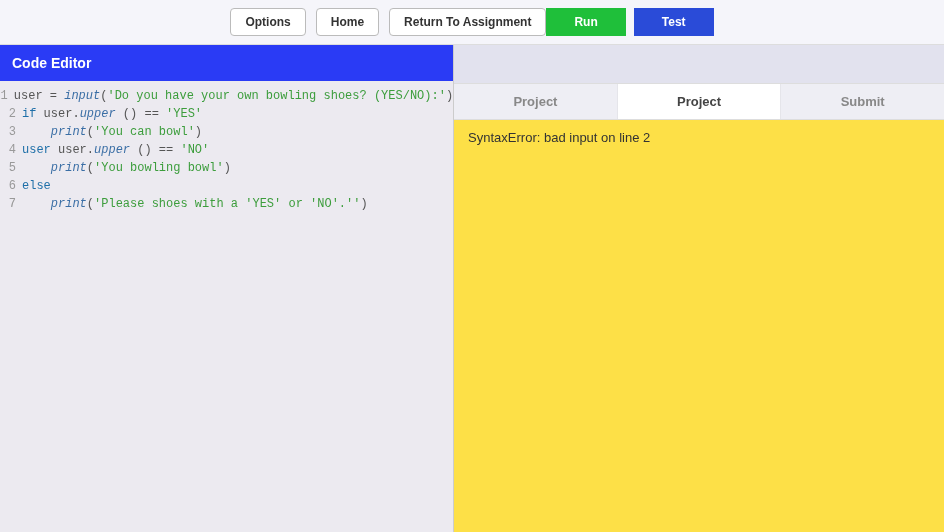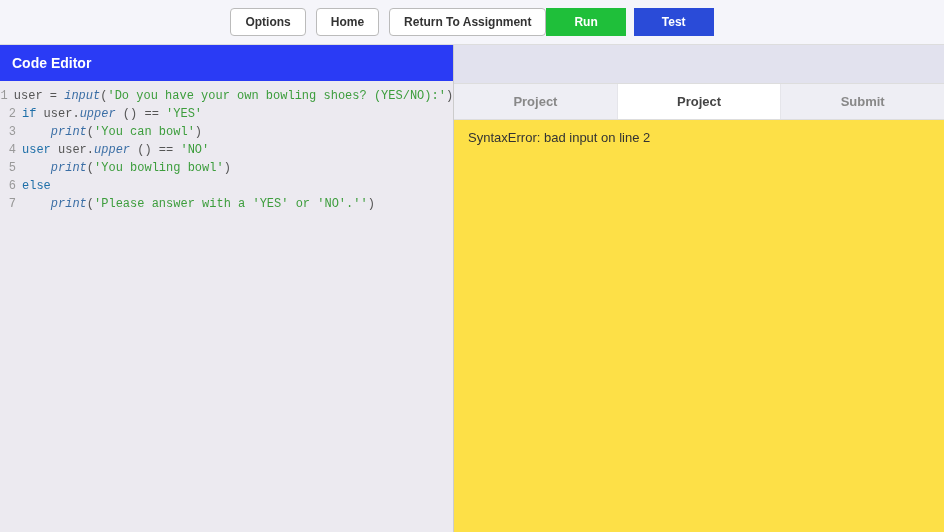--- a/index.html
+++ b/index.html
@@ -153,21 +153,21 @@
 <div class="main">
   <div class="left-panel">
     <div class="editor-header">Code Editor</div>
     <div class="code-area" id="code-area">
         <div class="code-line"><span class="lineno">1</span><span class="code-text"><span class="tok-id">user </span><span class="tok-op">= </span><span class="tok-fn">input</span><span class="tok-op">(</span><span class="tok-str">'Do you have your own bowling shoes? (YES/NO):'</span><span class="tok-op">)</span></span></div>
         <div class="code-line"><span class="lineno">2</span><span class="code-text"><span class="tok-kw">if </span><span class="tok-id">user</span><span class="tok-op">.</span><span class="tok-fn">upper</span><span class="tok-op"> () == </span><span class="tok-str">'YES'</span></span></div>
         <div class="code-line"><span class="lineno">3</span><span class="code-text"><span>    </span><span class="tok-fn">print</span><span class="tok-op">(</span><span class="tok-str">'You can bowl'</span><span class="tok-op">)</span></span></div>
         <div class="code-line"><span class="lineno">4</span><span class="code-text"><span class="tok-kw">user </span><span class="tok-id">user</span><span class="tok-op">.</span><span class="tok-fn">upper</span><span class="tok-op"> () == </span><span class="tok-str">'NO'</span></span></div>
         <div class="code-line"><span class="lineno">5</span><span class="code-text"><span>    </span><span class="tok-fn">print</span><span class="tok-op">(</span><span class="tok-str">'You bowling bowl'</span><span class="tok-op">)</span></span></div>
         <div class="code-line"><span class="lineno">6</span><span class="code-text"><span class="tok-kw">else</span></span></div>
-        <div class="code-line"><span class="lineno">7</span><span class="code-text"><span>    </span><span class="tok-fn">print</span><span class="tok-op">(</span><span class="tok-str">'Please answer with a 'YES' or 'NO'.''</span><span class="tok-op">)</span></span></div>
+        <div class="code-line"><span class="lineno">7</span><span class="code-text"><span>    </span><span class="tok-fn">print</span><span class="tok-op">(</span><span class="tok-str">'Please shoes with a 'YES' or 'NO'.''</span><span class="tok-op">)</span></span></div>
       </div>
   </div>
   <div class="right-panel">
     <div class="spacer"></div>
     <div class="tabs-row">
       <div class="tab inactive">Project</div>
       <div class="tab">Project</div>
       <div class="tab inactive">Submit</div>
     </div>
     <div class="output-area">

